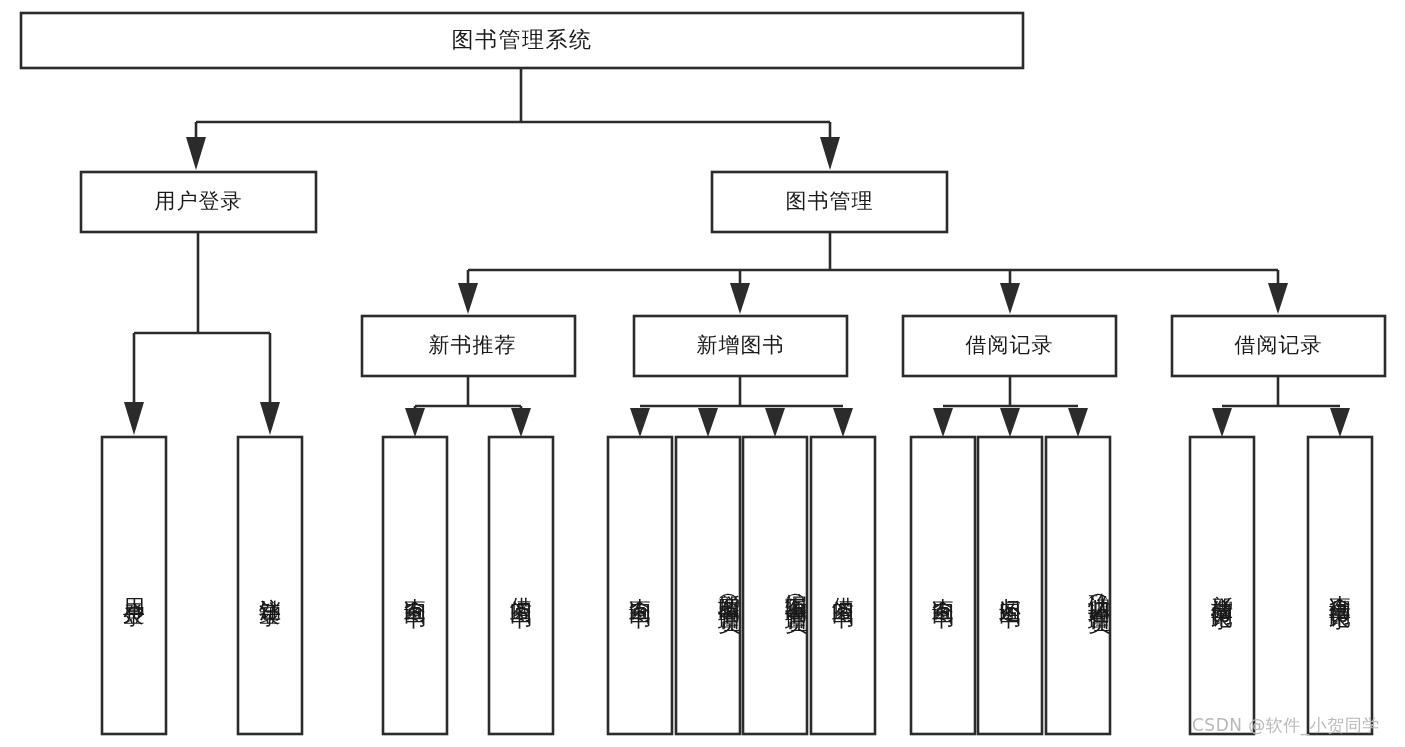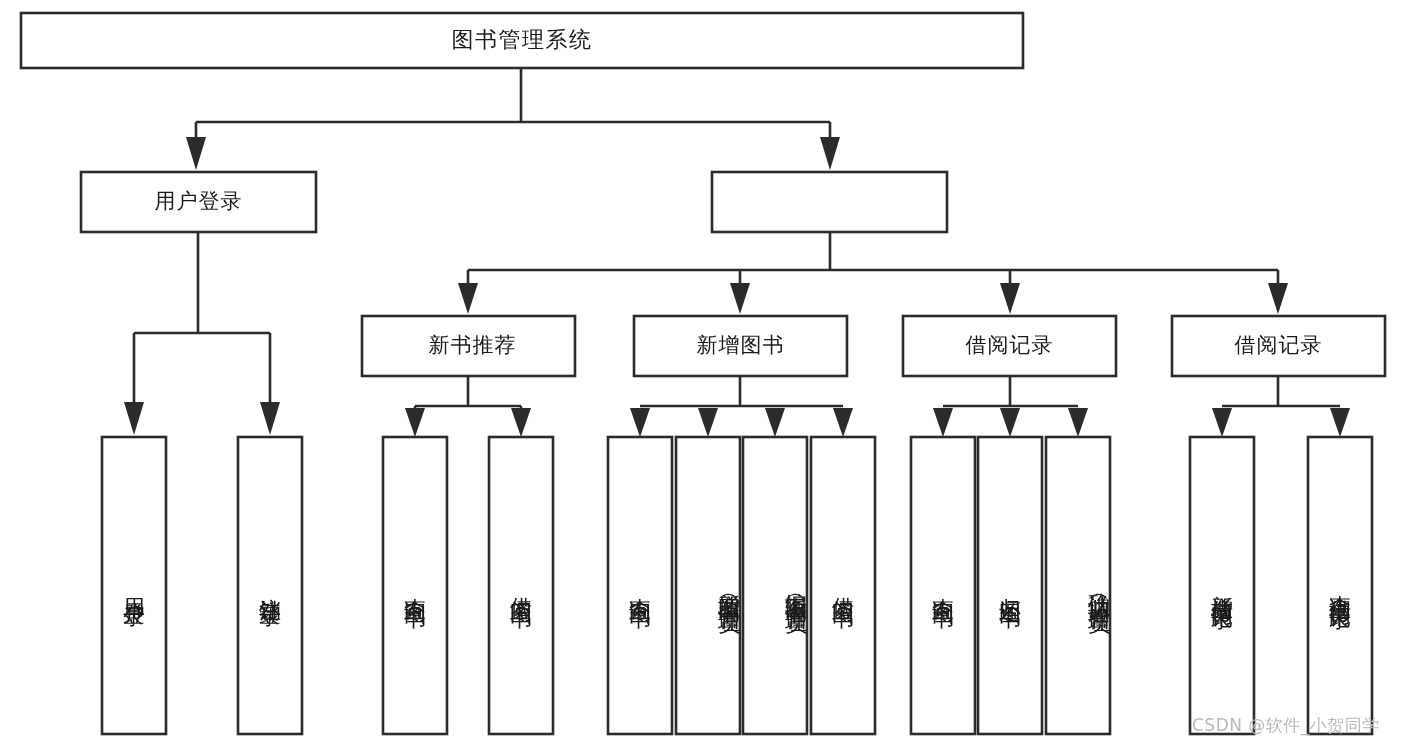--- a/index.html
+++ b/index.html
@@ -171,20 +171,21 @@
     <rect class="node-box" x="1046" y="437" width="64" height="297"></rect>
 
     <rect class="node-box" x="1190" y="437" width="64" height="297"></rect>
     <rect class="node-box" x="1308" y="437" width="64" height="297"></rect>
   </svg>
 
   <div class="node-label label-h label-root" style="left:21px; top:13px; width:1002px; height:55px;">图书管理系统</div>
 
   <div class="node-label label-h" style="left:81px; top:172px; width:235px; height:60px;">用户登录</div>
 
+  <div class="node-label label-h" style="left:712px; top:172px; width:235px; height:60px;">图书管理</div>
 
   <div class="node-label label-h" style="left:362px; top:316px; width:213px; height:60px;padding-left:8px;">新书推荐</div>
 
   <div class="node-label label-h" style="left:634px; top:316px; width:213px; height:60px;">新增图书</div>
 
   <div class="node-label label-h" style="left:903px; top:316px; width:213px; height:60px;">借阅记录</div>
 
   <div class="node-label label-h" style="left:1172px; top:316px; width:213px; height:60px;text-align:center;">借阅记录</div>
 
   <div class="node-label label-v label-v-mid" style="left:102px; top:437px; width:64px; height:297px;">用户登录</div>

